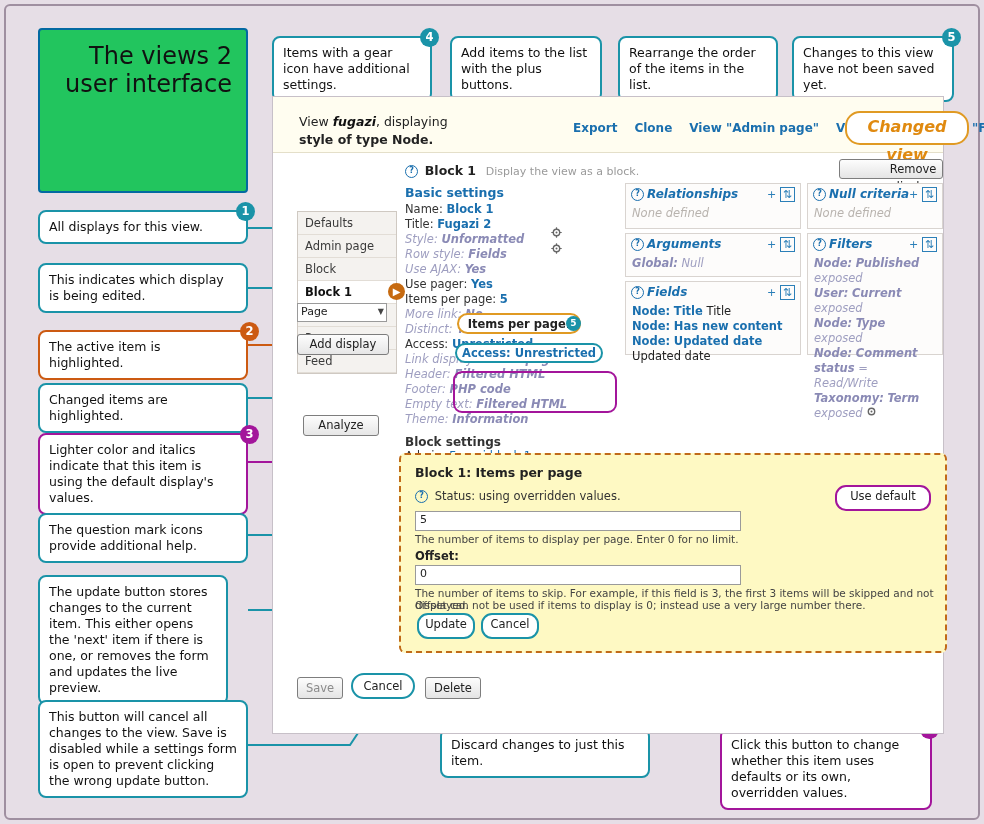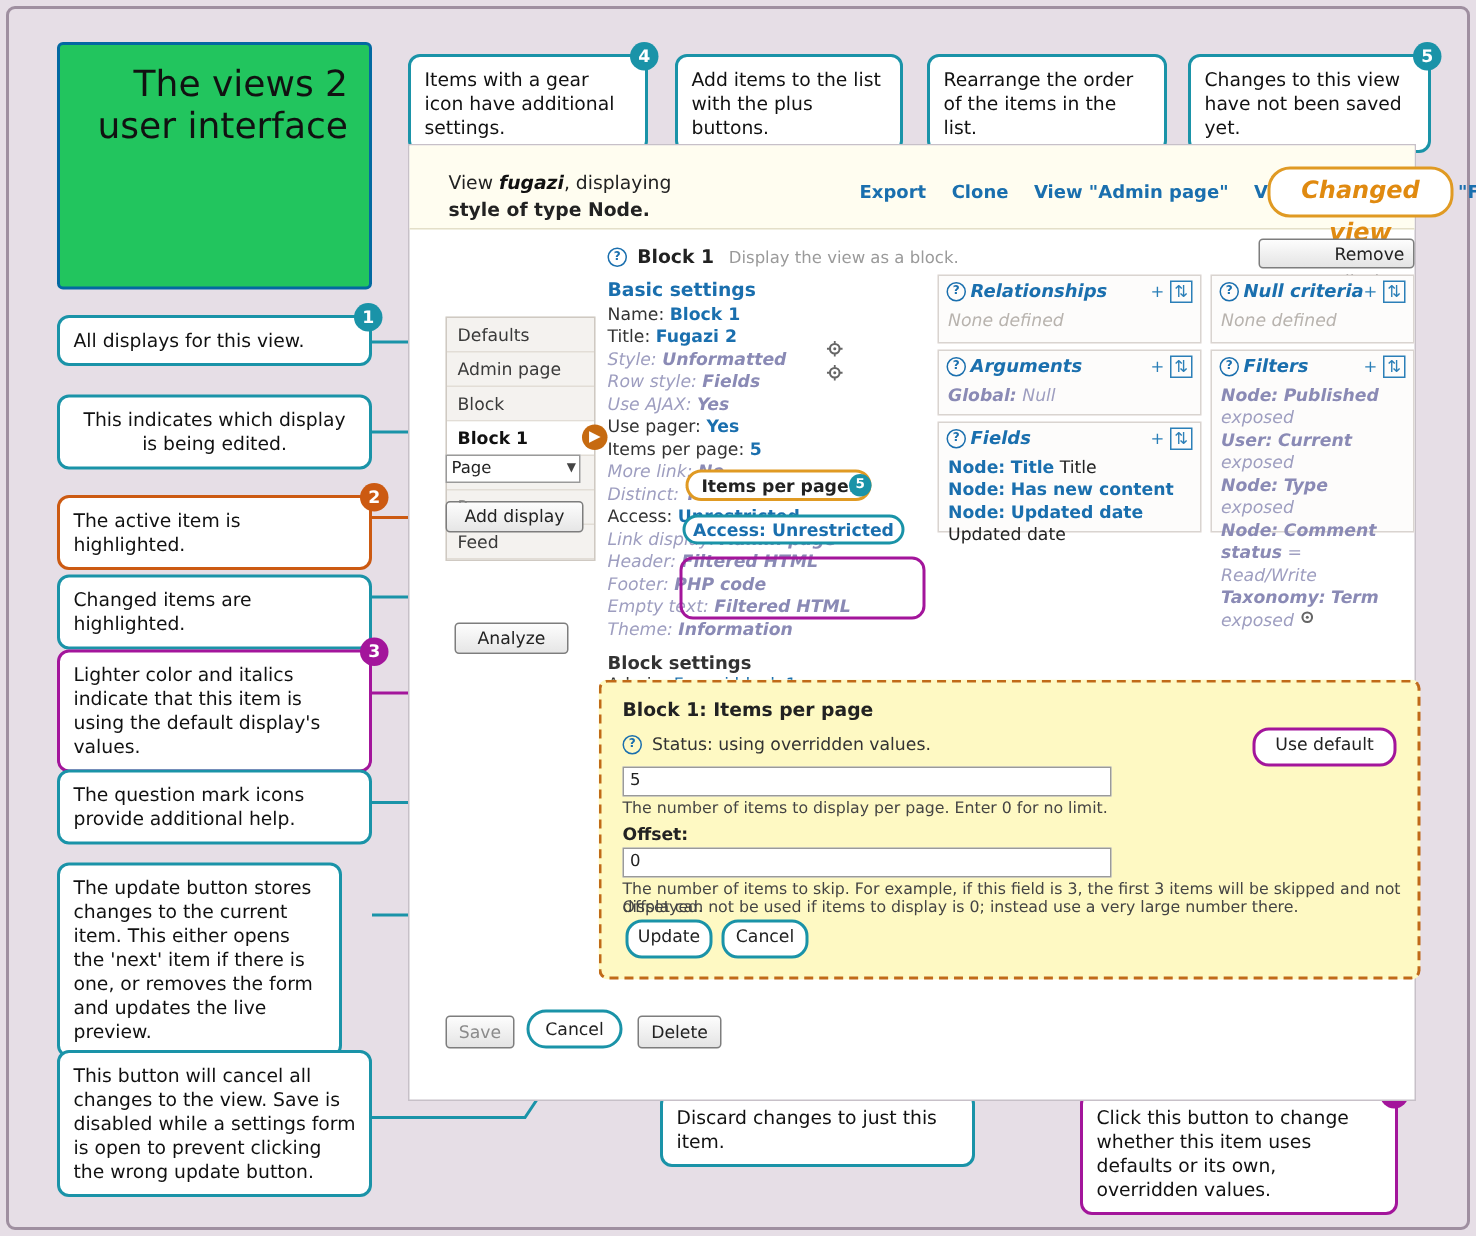--- a/index.html
+++ b/index.html
@@ -164,21 +164,21 @@
 <div id="titlebox" class="abs">
   <div class="t">The views 2</div>
   <div class="t">user interface</div>
 </div>
 
 <div class="callout abs" style="left:38px;top:210px;width:210px;">
   <span>All displays for this view.</span>
   <span class="badge" style="right:-9px;top:-10px;">1</span>
 </div>
 
-<div class="callout abs" style="left:38px;top:263px;width:210px;text-align:center;">
+<div class="callout abs" style="left:38px;top:263px;width:210px;">
   <span>This indicates which display is being edited.</span>
 </div>
 
 <div class="callout orange abs" style="left:38px;top:330px;width:210px;">
   <span>The active item is highlighted.</span>
   <span class="badge orange" style="left:200px;top:-10px;">2</span>
 </div>
 
 <div class="callout abs" style="left:38px;top:383px;width:210px;">
   <span>Changed items are highlighted.</span>

